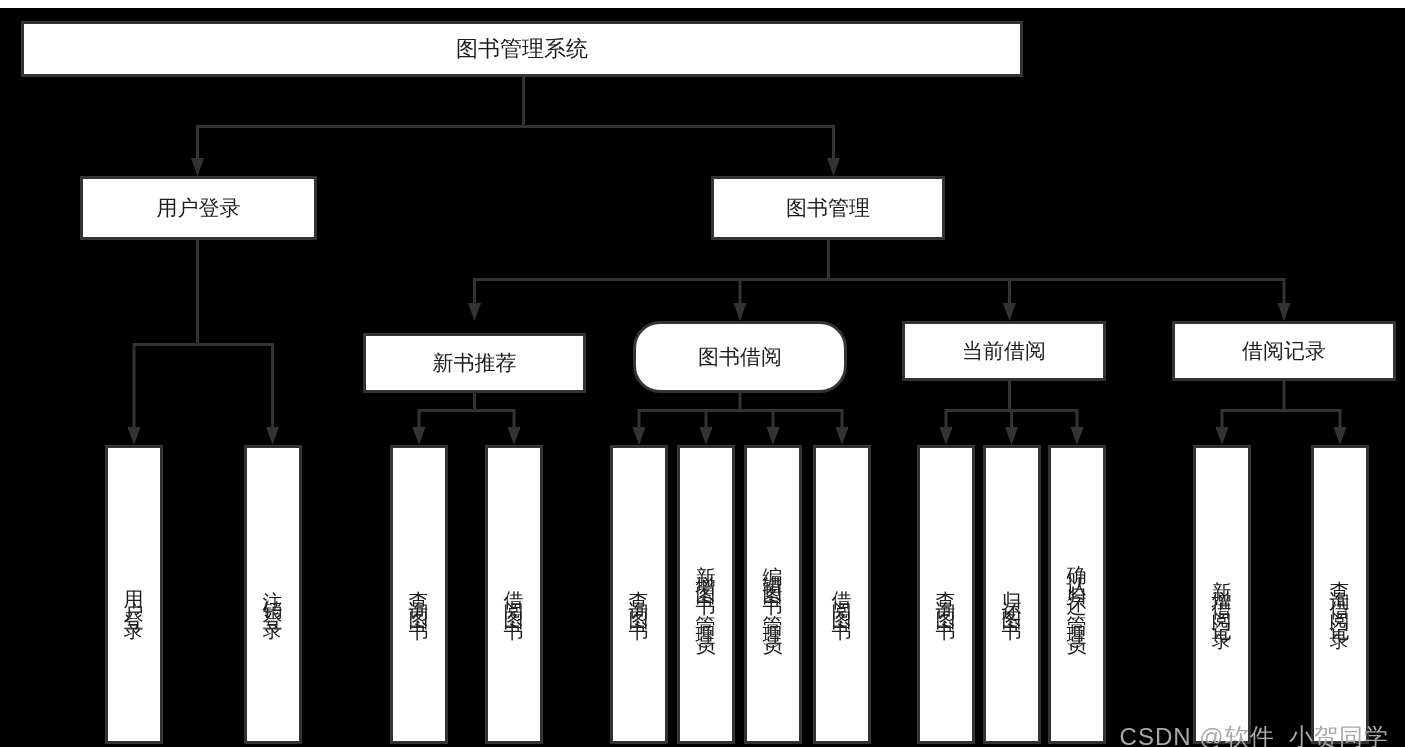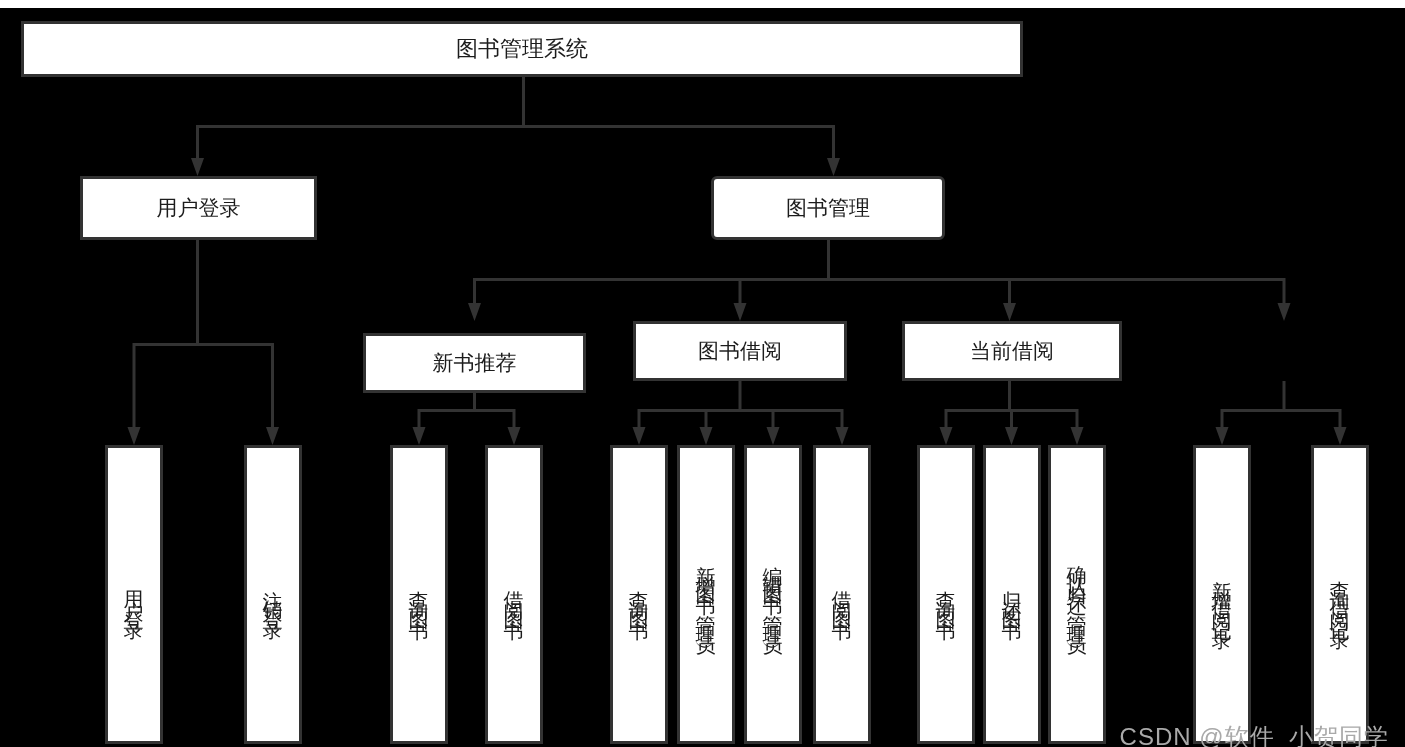--- a/index.html
+++ b/index.html
@@ -57,25 +57,26 @@
              M632.5 419h13L639 437Z M699.5 419h13L706 437Z
              M766.5 419h13L773 437Z M835.5 419h13L842 437Z
              M939.5 419h13L946 437Z M1005 419h13L1011.5 437Z
              M1070.5 419h13L1077 437Z M1215.5 419h13L1222 437Z
              M1333.5 419h13L1340 437Z"></path>
   </svg>
 
   <div class="box root-box" style="left:21px;top:13px;width:1002px;height:56px;">图书管理系统</div>
 
   <div class="box" style="left:80px;top:168px;width:237px;height:64px;">用户登录</div>
-  <div class="box" style="left:711px;top:168px;width:234px;height:64px;border-radius:6px;">图书管理</div>
+  <div class="box" style="left:711px;top:168px;width:234px;height:64px;">图书管理</div>
 
   <div class="box" style="left:363px;top:325px;width:223px;height:60px;">新书推荐</div>
-  <div class="box" style="left:633px;top:313px;width:214px;height:60px;">图书借阅</div>
-  <div class="box" style="left:902px;top:313px;width:220px;height:60px;">当前借阅</div>
+  <div class="box" style="left:633px;top:313px;width:214px;height:72px;border-radius:27px;">图书借阅</div>
+  <div class="box" style="left:902px;top:313px;width:204px;height:60px;">当前借阅</div>
+  <div class="box" style="left:1172px;top:313px;width:224px;height:60px;">借阅记录</div>
 
   <div class="box leaf" style="left:105px;top:437px;width:58px;height:299px;">用户登录</div>
   <div class="box leaf" style="left:244px;top:437px;width:58px;height:299px;">注销登录</div>
 
   <div class="box leaf" style="left:390px;top:437px;width:58px;height:299px;">查询图书</div>
   <div class="box leaf" style="left:485px;top:437px;width:58px;height:299px;">借阅图书</div>
 
   <div class="box leaf" style="left:610px;top:437px;width:58px;height:299px;">查询图书</div>
   <div class="box leaf" style="left:677px;top:437px;width:58px;height:299px;">新增图书（管理员）</div>
   <div class="box leaf" style="left:744px;top:437px;width:58px;height:299px;">编辑图书（管理员）</div>

